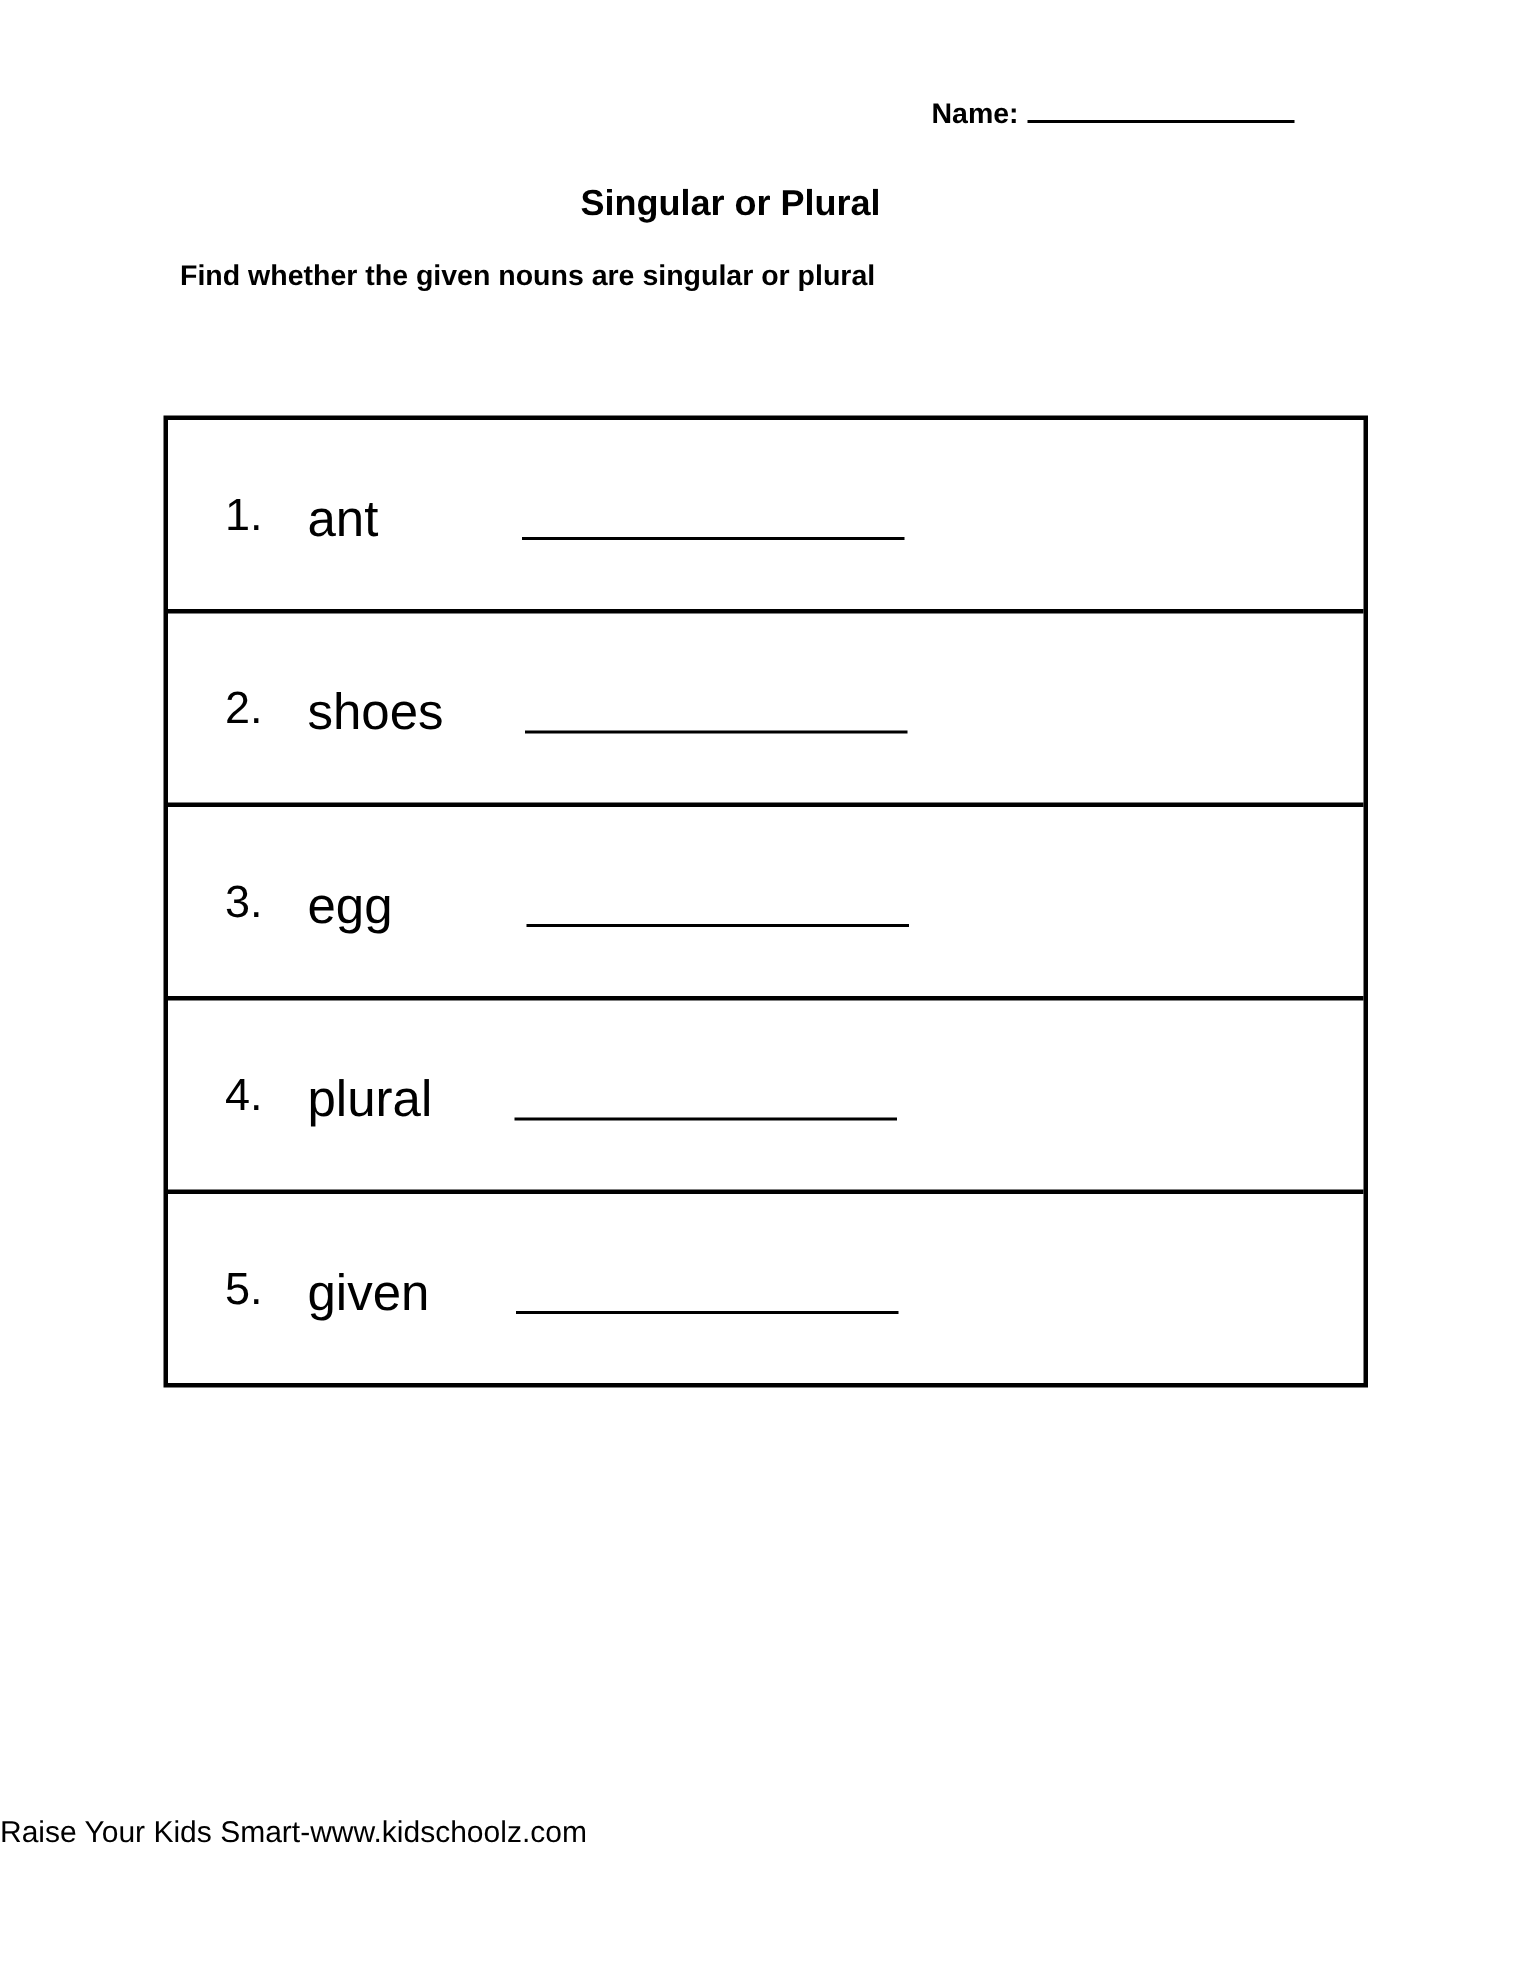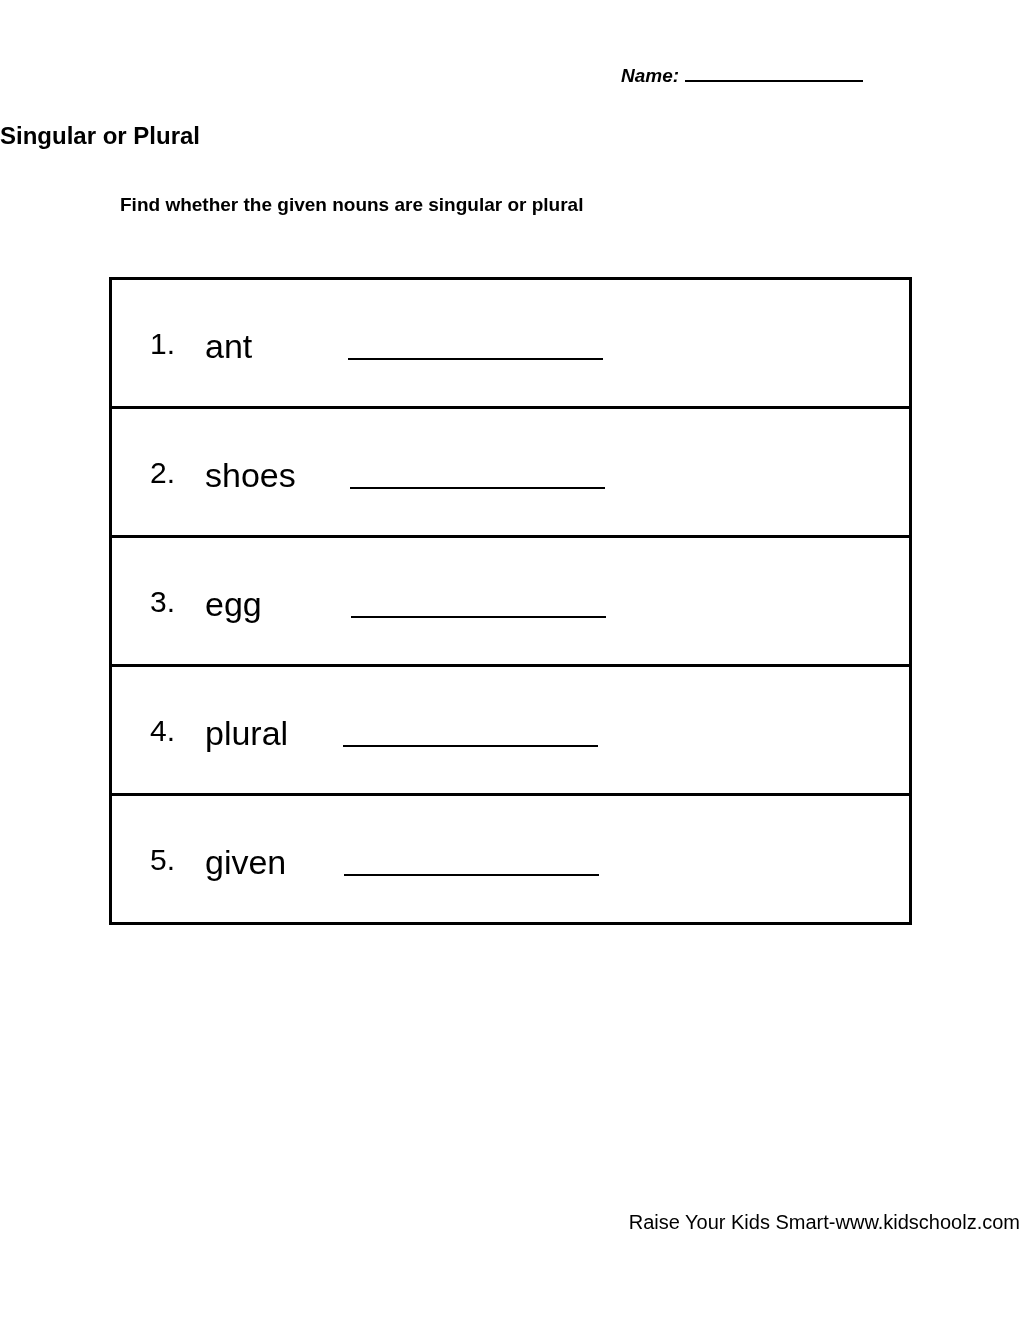--- a/index.html
+++ b/index.html
@@ -15,43 +15,42 @@
       font-family: "Liberation Sans", "DejaVu Sans", sans-serif;
       color: #000;
     }
     .name-line {
       position: absolute;
       left: 621px;
       top: 62px;
       font-size: 19px;
       font-weight: bold;
       white-space: nowrap;
-      font-style: italic;
     }
     .name-line .blank {
       display: inline-block;
       width: 178px;
       border-bottom: 2px solid #000;
       margin-left: 6px;
       height: 18px;
       vertical-align: baseline;
     }
     .title {
       position: absolute;
       left: 0;
       width: 974px;
       top: 122px;
-      text-align: left;
+      text-align: center;
       font-size: 24px;
       font-weight: bold;
     }
     .instructions {
       position: absolute;
       left: 120px;
-      top: 194px;
+      top: 174px;
       font-size: 19px;
       font-weight: bold;
     }
     .table {
       position: absolute;
       left: 109px;
       top: 277px;
       width: 797px;
       border: 3px solid #000;
       box-sizing: content-box;
@@ -81,21 +80,21 @@
       top: 78px;
       width: 255px;
       height: 0;
       border-bottom: 2px solid #000;
     }
     .footer {
       position: absolute;
       left: 0;
       width: 1020px;
       top: 1211px;
-      text-align: right;
+      text-align: left;
       font-size: 20px;
     }
   </style>
 </head>
 <body>
 
 <div class="name-line">
   <span>Name:</span><span class="blank"></span>
 </div>
 

